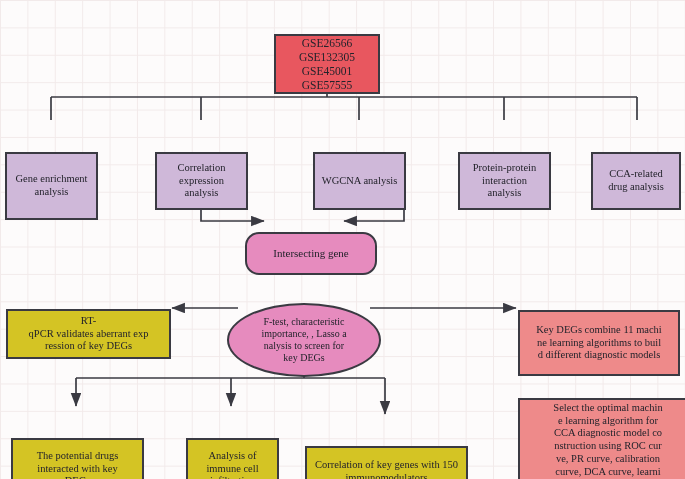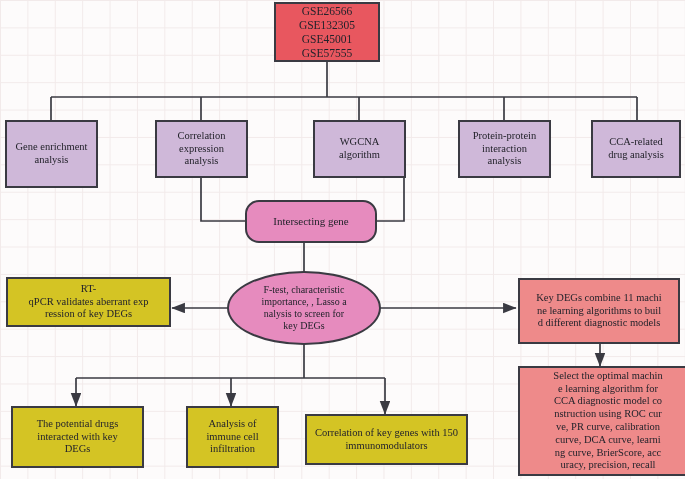--- a/index.html
+++ b/index.html
@@ -32,20 +32,21 @@
     box-sizing: border-box;
     border: 2px solid #3a3a42;
     display: flex;
     align-items: center;
     justify-content: center;
     text-align: center;
     color: #23232b;
     line-height: 1.22;
     padding: 2px 4px;
     z-index: 3;
+    margin-top: 32px;
   }
   .node .txt {
     display: block;
     white-space: pre-line;
     width: 100%;
   }
   .n-red    { background: #e8575f; }
   .n-purple { background: #cfb8d9; }
   .n-pinkr  { background: #e68bbe; border-radius: 14px; }
   .n-pinke  { background: #e68bbe; border-radius: 50%; }
@@ -106,21 +107,21 @@
 analysis</span>
   </div>
 
   <div class="node n-purple" style="left:155px; top:120px; width:93px; height:58px; font-size:10.5px;">
     <span class="txt">Correlation
 expression
 analysis</span>
   </div>
 
   <div class="node n-purple" style="left:313px; top:120px; width:93px; height:58px; font-size:10.5px;">
-    <span class="txt">WGCNA algorithm</span>
+    <span class="txt">WGCNA analysis</span>
   </div>
 
   <div class="node n-purple" style="left:458px; top:120px; width:93px; height:58px; font-size:10.5px;">
     <span class="txt">Protein-protein
 interaction
 analysis</span>
   </div>
 
   <div class="node n-purple" style="left:591px; top:120px; width:90px; height:58px; font-size:10.5px;">
     <span class="txt">CCA-related

